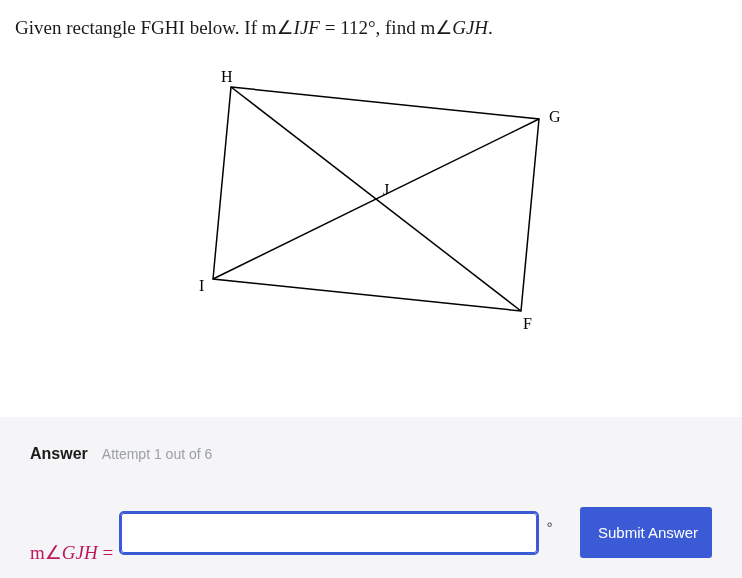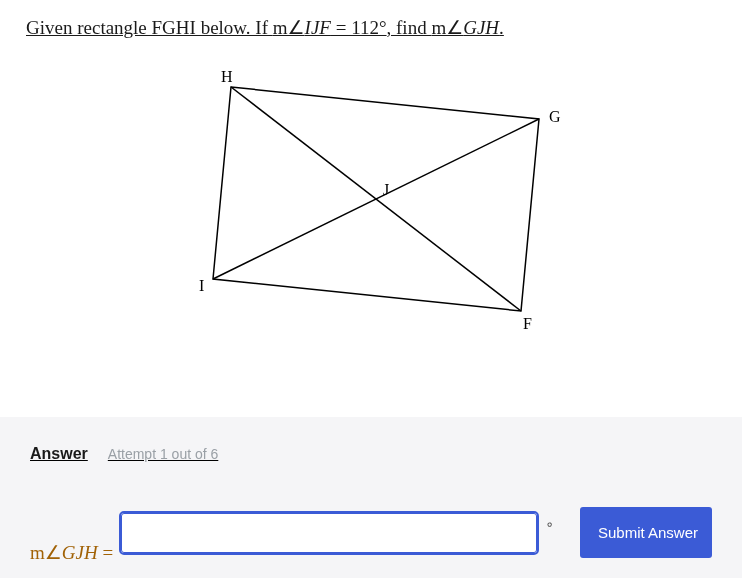--- a/index.html
+++ b/index.html
@@ -9,25 +9,24 @@
     }
     body {
       font-family: 'Times New Roman', Georgia, serif;
       background: #ffffff;
       width: 742px;
       height: 578px;
       overflow: hidden;
       position: relative;
     }
     .question {
-      padding: 15px 15px 0 26px;
+      padding: 15px 15px 0 15px;
       font-size: 19px;
       color: #1a1a1a;
       line-height: 1.4;
-      text-decoration: underline;
     }
     .math-it {
       font-style: italic;
       font-family: 'Times New Roman', serif;
     }
     .diagram-area {
       width: 100%;
       display: flex;
       justify-content: center;
       padding: 25px 0 10px 0;
@@ -36,43 +35,42 @@
       position: absolute;
       bottom: 0;
       left: 0;
       right: 0;
       background: #f5f5f7;
       padding: 28px 30px 14px 30px;
     }
     .answer-header {
       display: flex;
       align-items: baseline;
-      gap: 20px;
+      gap: 14px;
       margin-bottom: 38px;
-      text-decoration: underline;
     }
     .answer-label {
       font-family: 'Helvetica Neue', Arial, sans-serif;
       font-weight: 700;
       font-size: 16px;
       color: #1a1a1a;
     }
     .attempt-text {
       font-family: 'Helvetica Neue', Arial, sans-serif;
       font-size: 14px;
       color: #9aa0a6;
     }
     .answer-row {
       display: flex;
       align-items: center;
       gap: 6px;
     }
     .answer-expr {
       font-size: 19px;
-      color: #a16207;
+      color: #be185d;
       white-space: nowrap;
       margin-right: 2px;
       margin-top: 40px;
     }
     .input-wrap {
       position: relative;
       flex: 1;
     }
     .answer-input {
       width: 100%;

